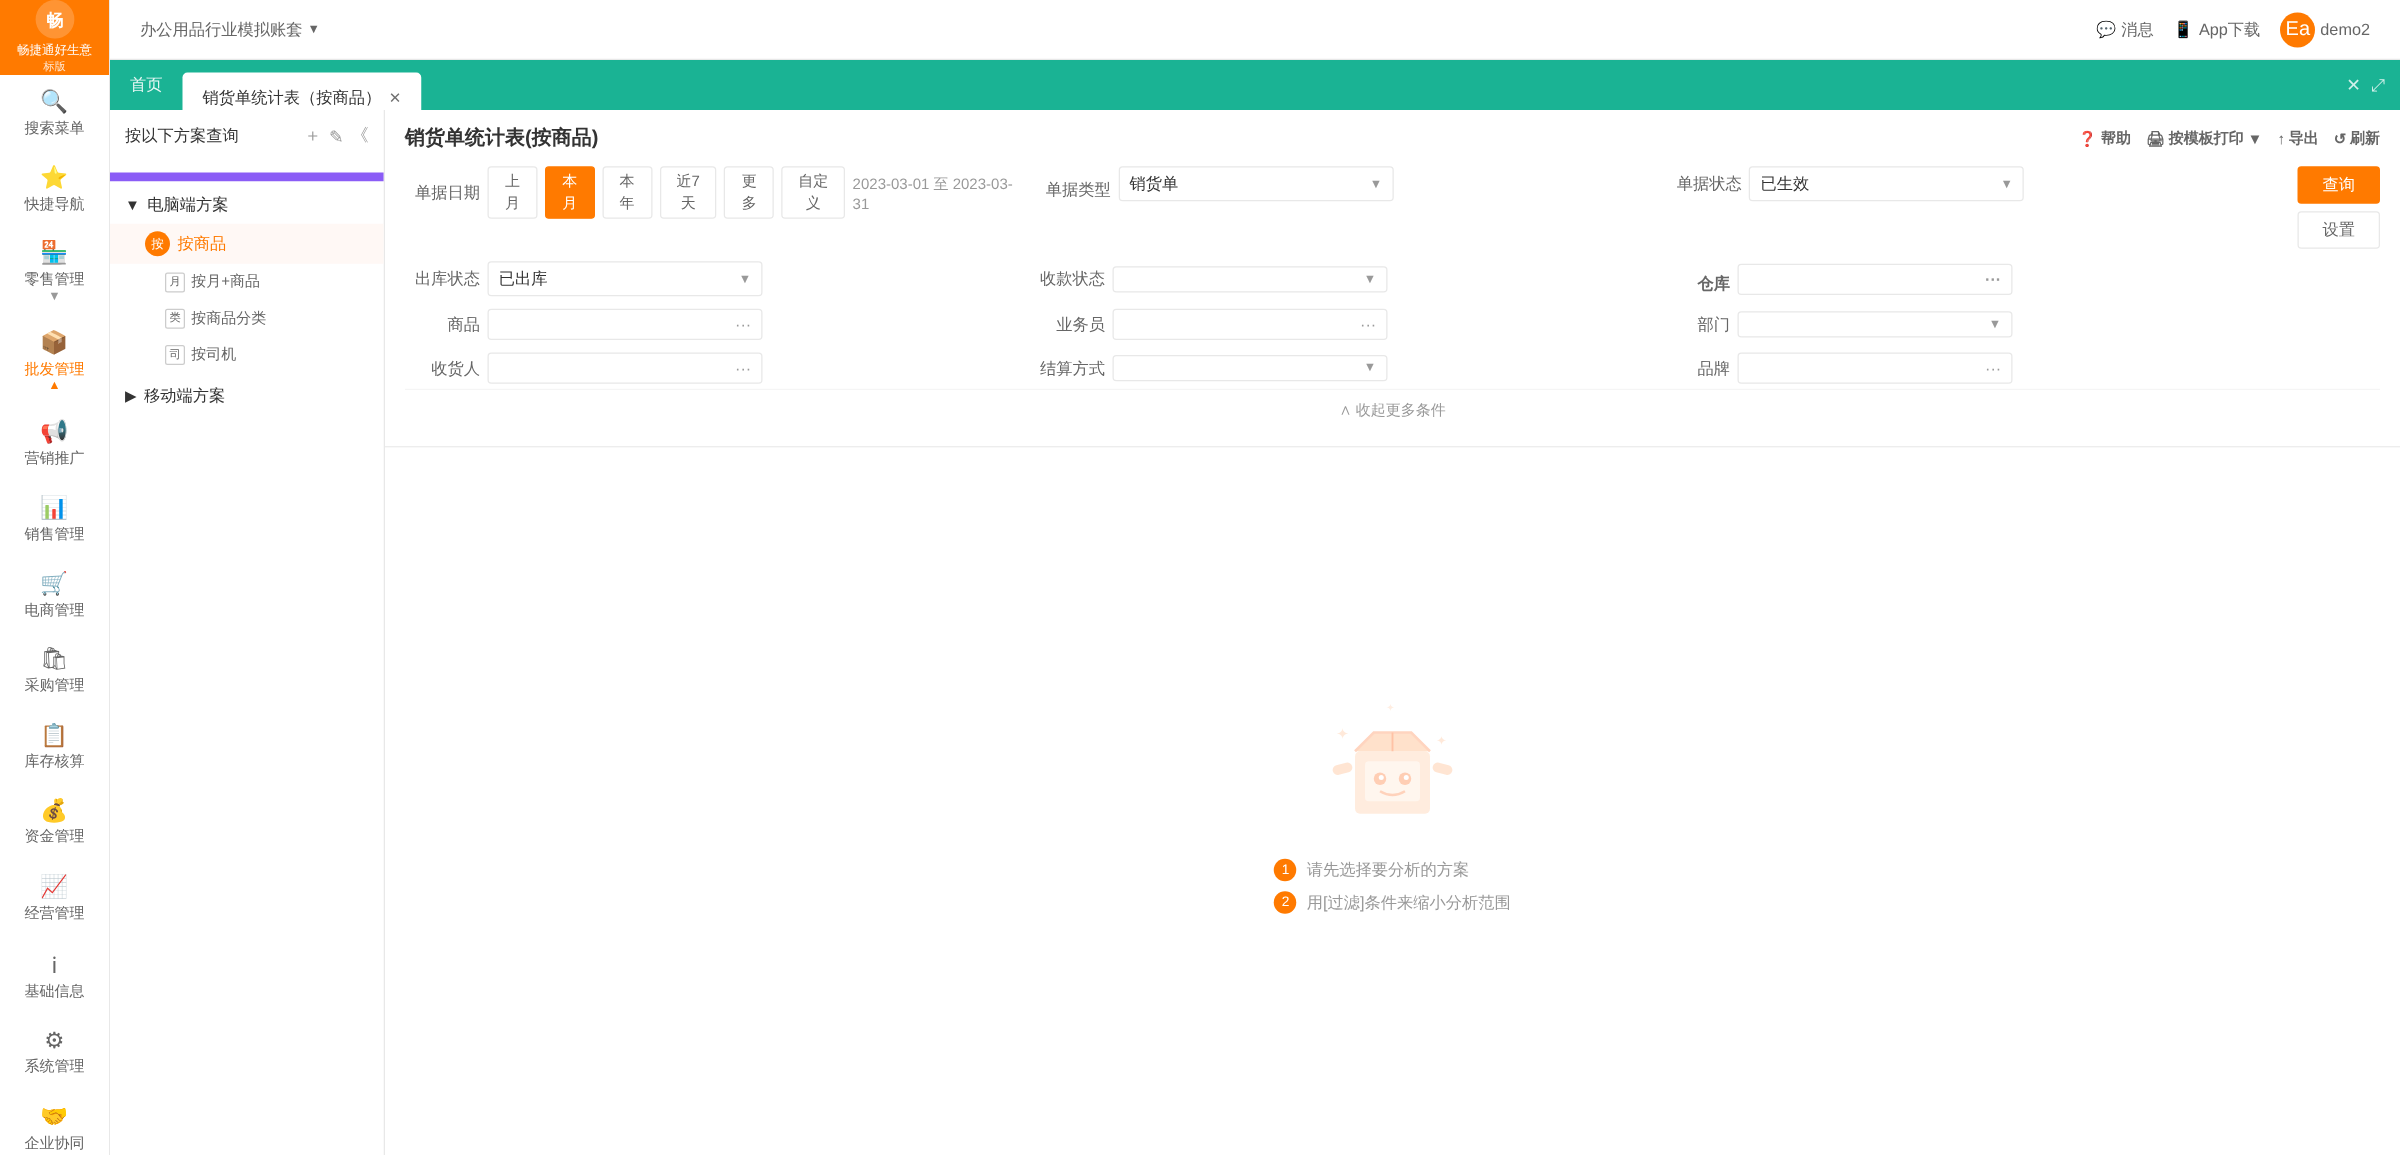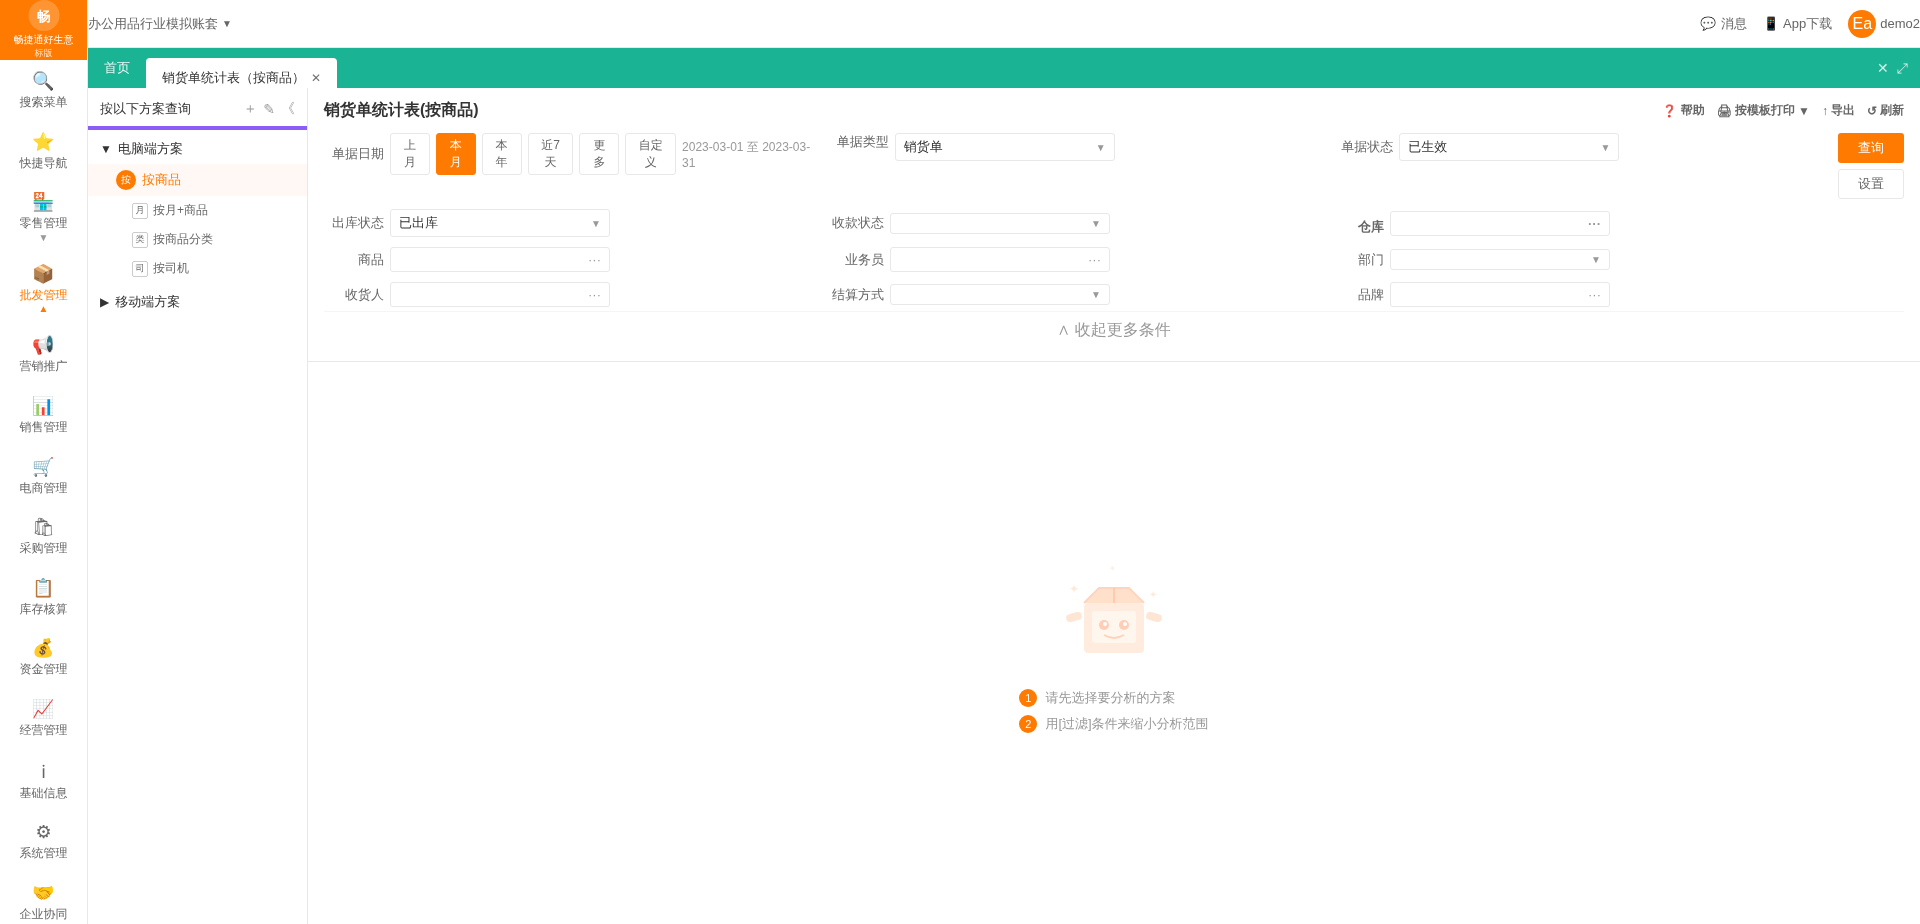--- a/index.html
+++ b/index.html
@@ -12,40 +12,40 @@
     .sidebar-logo-text { font-size: 10px; color: #fff; margin-top: 2px; }
     .sidebar-item { width: 88px; padding: 10px 4px; display: flex; flex-direction: column; align-items: center; cursor: pointer; color: #666; font-size: 12px; border-bottom: none; transition: color 0.2s; }
     .sidebar-item.active { color: #ff7a00; }
     .sidebar-item-icon { font-size: 18px; margin-bottom: 3px; }
     .sidebar-item-label { text-align: center; line-height: 1.3; }
 
     
     .main { flex: 1; display: flex; flex-direction: column; overflow: hidden; }
 
     
-    .top-header { height: 48px; background: #fff; display: flex; align-items: center; justify-content: space-between; padding: 0 0; border-bottom: 1px solid #e8e8e8; flex-shrink: 0; }
+    .top-header { height: 48px; background: #fff; display: flex; align-items: center; justify-content: space-between; padding: 0 24px; border-bottom: 1px solid #e8e8e8; flex-shrink: 0; }
     .top-header-left { display: flex; align-items: center; gap: 8px; color: #666; font-size: 13px; }
     .top-header-right { display: flex; align-items: center; gap: 16px; color: #666; font-size: 13px; }
     .header-btn { display: flex; align-items: center; gap: 4px; cursor: pointer; }
     .avatar { width: 28px; height: 28px; border-radius: 50%; background: #ff7a00; display: flex; align-items: center; justify-content: center; color: #fff; font-size: 16px; }
 
     
     .tab-bar { height: 40px; background: #1ab394; display: flex; align-items: center; padding: 0 0; flex-shrink: 0; }
     .tab-item { height: 40px; padding: 0 16px; display: flex; align-items: center; gap: 6px; cursor: pointer; color: rgba(255,255,255,0.85); font-size: 13px; white-space: nowrap; }
     .tab-item.active { background: #fff; color: #333; border-radius: 4px 4px 0 0; margin-top: 19px; }
     .tab-home { color: rgba(255,255,255,0.9); }
     .tab-close { font-size: 12px; cursor: pointer; opacity: 0.7; }
     .tab-controls { margin-left: auto; display: flex; align-items: center; gap: 8px; padding-right: 12px; color: rgba(255,255,255,0.8); font-size: 16px; cursor: pointer; }
 
     
     .content-area { flex: 1; display: flex; overflow: hidden; background: #f0f2f5; }
 
     
     .left-panel { width: 220px; background: #fff; border-right: 1px solid #e8e8e8; display: flex; flex-direction: column; flex-shrink: 0; overflow-y: auto; }
-    .left-panel-header { padding: 12px 12px 8px 12px; display: flex; align-items: center; justify-content: space-between; border-bottom: 4px solid #8b5cf6; }
+    .left-panel-header { padding: 12px 12px 20px 12px; display: flex; align-items: center; justify-content: space-between; border-bottom: 7px solid #8b5cf6; }
     .left-panel-title { font-size: 13px; color: #333; font-weight: 500; }
     .left-panel-actions { display: flex; align-items: center; gap: 6px; color: #999; font-size: 14px; }
     .left-panel-actions span { cursor: pointer; }
     .tree-section { padding: 4px 0; }
     .tree-node { display: flex; align-items: center; padding: 6px 12px; cursor: pointer; font-size: 13px; color: #555; }
     .tree-node.active { color: #ff7a00; }
     .tree-node-icon { margin-right: 6px; font-size: 12px; }
     .tree-parent { font-weight: 500; color: #333; }
     .tree-child { padding-left: 28px; }
     .tree-child.active { color: #ff7a00; background: #fff8f5; }
@@ -63,21 +63,21 @@
     .filter-page-action-btn { display: flex; align-items: center; gap: 3px; cursor: pointer; color: #666; }
     .filter-label { color: #666; font-size: 13px; white-space: nowrap; min-width: 60px; text-align: right; }
     .filter-date-group { display: flex; align-items: center; gap: 6px; }
     .date-btn { padding: 3px 8px; font-size: 12px; border: 1px solid #e8e8e8; border-radius: 3px; cursor: pointer; color: #666; background: #fff; }
     .date-btn.active { background: #ff7a00; color: #fff; border-color: #ff7a00; }
     .date-range-text { font-size: 12px; color: #999; }
     .filter-select { display: flex; align-items: center; border: 1px solid #e8e8e8; border-radius: 3px; padding: 4px 8px; min-width: 180px; cursor: pointer; background: #fff; justify-content: space-between; }
     .filter-select-arrow { color: #999; font-size: 10px; }
     .filter-input { display: flex; align-items: center; border: 1px solid #e8e8e8; border-radius: 3px; padding: 4px 8px; min-width: 180px; background: #fff; }
     .filter-dots { color: #999; cursor: pointer; }
-    .collapse-bar { text-align: center; padding: 8px; color: #999; font-size: 16px; cursor: pointer; border-top: 1px solid #f5f5f5; margin-top: 4px; }
+    .collapse-bar { text-align: center; padding: 8px; color: #999; font-size: 12px; cursor: pointer; border-top: 1px solid #f5f5f5; margin-top: 4px; }
     
     
     .query-btn { padding: 6px 20px; background: #ff7a00; color: #fff; border: none; border-radius: 3px; font-size: 13px; cursor: pointer; }
     .settings-btn { padding: 5px 12px; background: #fff; color: #666; border: 1px solid #e8e8e8; border-radius: 3px; font-size: 13px; cursor: pointer; }
     .btn-group { display: flex; flex-direction: column; gap: 6px; margin-left: auto; }
 
     
     .empty-state { flex: 1; display: flex; flex-direction: column; align-items: center; justify-content: center; background: #fff; margin: 0; }
     .empty-icon { width: 120px; height: 120px; opacity: 0.6; }
     .empty-steps { margin-top: 16px; display: flex; flex-direction: column; gap: 8px; }
@@ -281,21 +281,21 @@
               <button class="date-btn">上月</button>
               <button class="date-btn active">本月</button>
               <button class="date-btn">本年</button>
               <button class="date-btn">近7天</button>
               <button class="date-btn">更多</button>
               <button class="date-btn">自定义</button>
             </div>
             <span class="date-range-text">2023-03-01 至 2023-03-31</span>
           </div>
 
-          <div style="display:flex;align-items:flex-start;gap:6px;flex:1;">
+          <div style="display:flex;align-items:flex-end;gap:6px;flex:1;">
             <span class="filter-label">单据类型</span>
             <div class="filter-select wide-select">
               <span>销货单</span>
               <span class="filter-select-arrow">▼</span>
             </div>
           </div>
 
           <div style="display:flex;align-items:center;gap:6px;flex:1;">
             <span class="filter-label">单据状态</span>
             <div class="filter-select wide-select">

